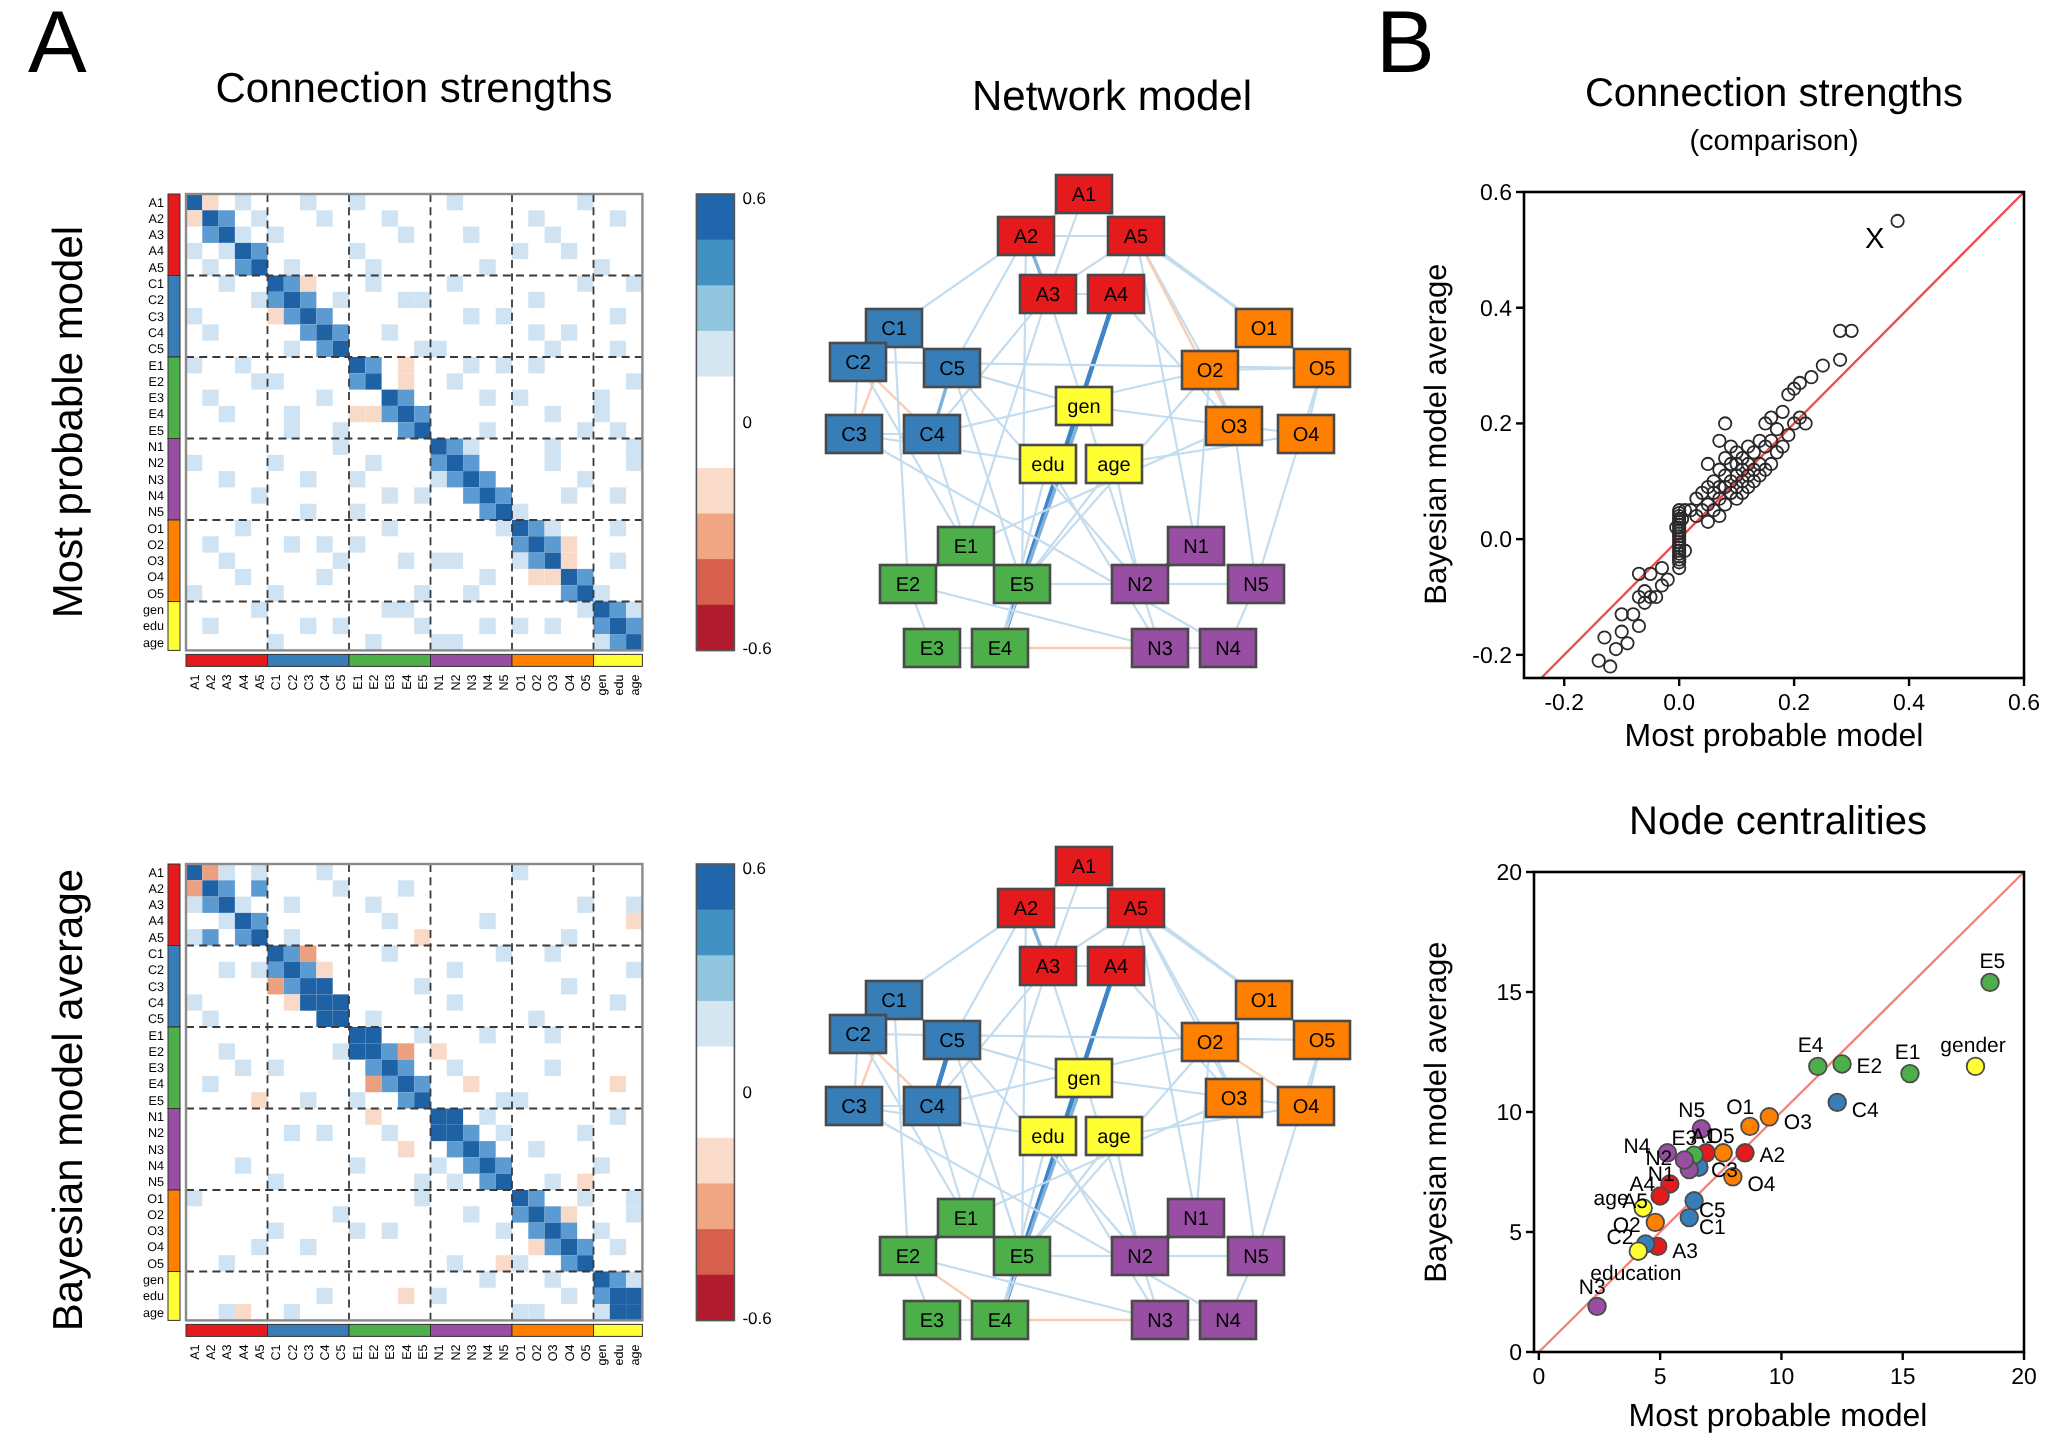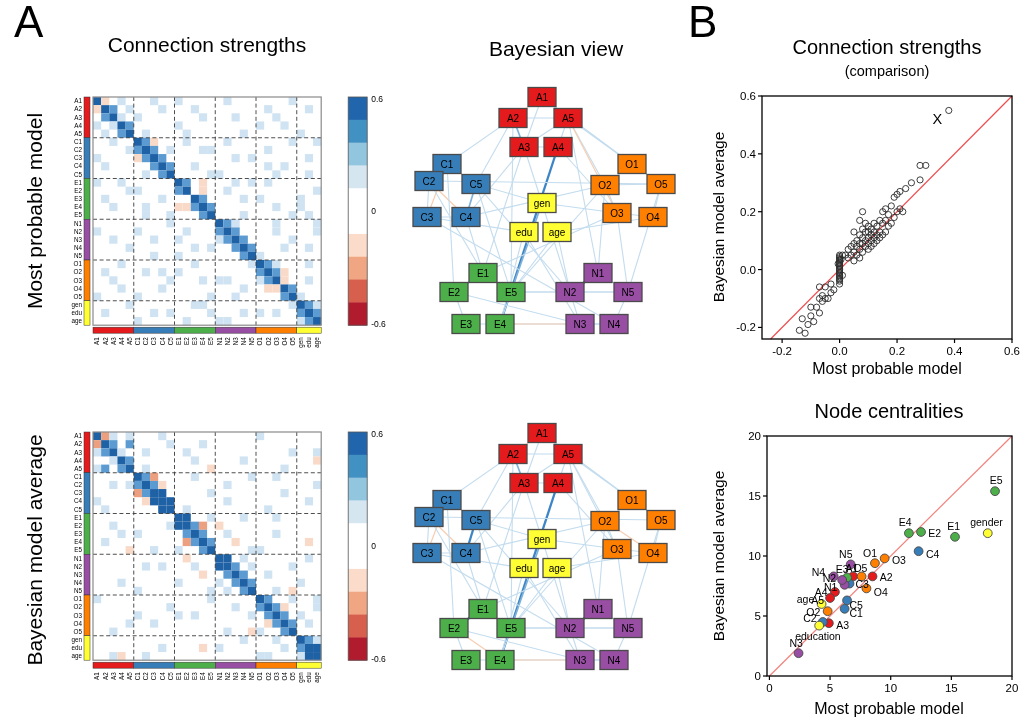--- a/index.html
+++ b/index.html
@@ -19,21 +19,21 @@
 </style>
 </head>
 <body>
 
 <div class="fig">
 
   <div class="abs panel-letter" style="left:14px;top:0px;">A</div>
   <div class="abs panel-letter" style="left:688px;top:0px;">B</div>
 
   <div class="abs col-title" style="left:77px;top:33px;width:260px;">Connection strengths</div>
-  <div class="abs col-title" style="left:436px;top:37px;width:240px;">Bayesian view</div>
+  <div class="abs col-title" style="left:436px;top:37px;width:240px;">Network model</div>
 
   <div class="abs rot row-label" style="left:-94px;top:198px;width:260px;height:26px;">Most probable model</div>
   <div class="abs rot row-label" style="left:-94px;top:537px;width:260px;height:26px;">Bayesian model average</div>
 
   <svg class="abs" id="hm-top" style="left:58px;top:88px;" width="340" height="302">
       <rect x="35" y="9" width="228.20000000000002" height="228.20000000000002" fill="#ffffff"></rect>
       <g>
         <rect x="35" y="9" width="8.15" height="8.15" fill="#1e61a5"></rect>
         <rect x="43.15" y="9" width="8.15" height="8.15" fill="#f9dac8"></rect>
         <rect x="59.45" y="9" width="8.15" height="8.15" fill="#cfe3f2"></rect>

